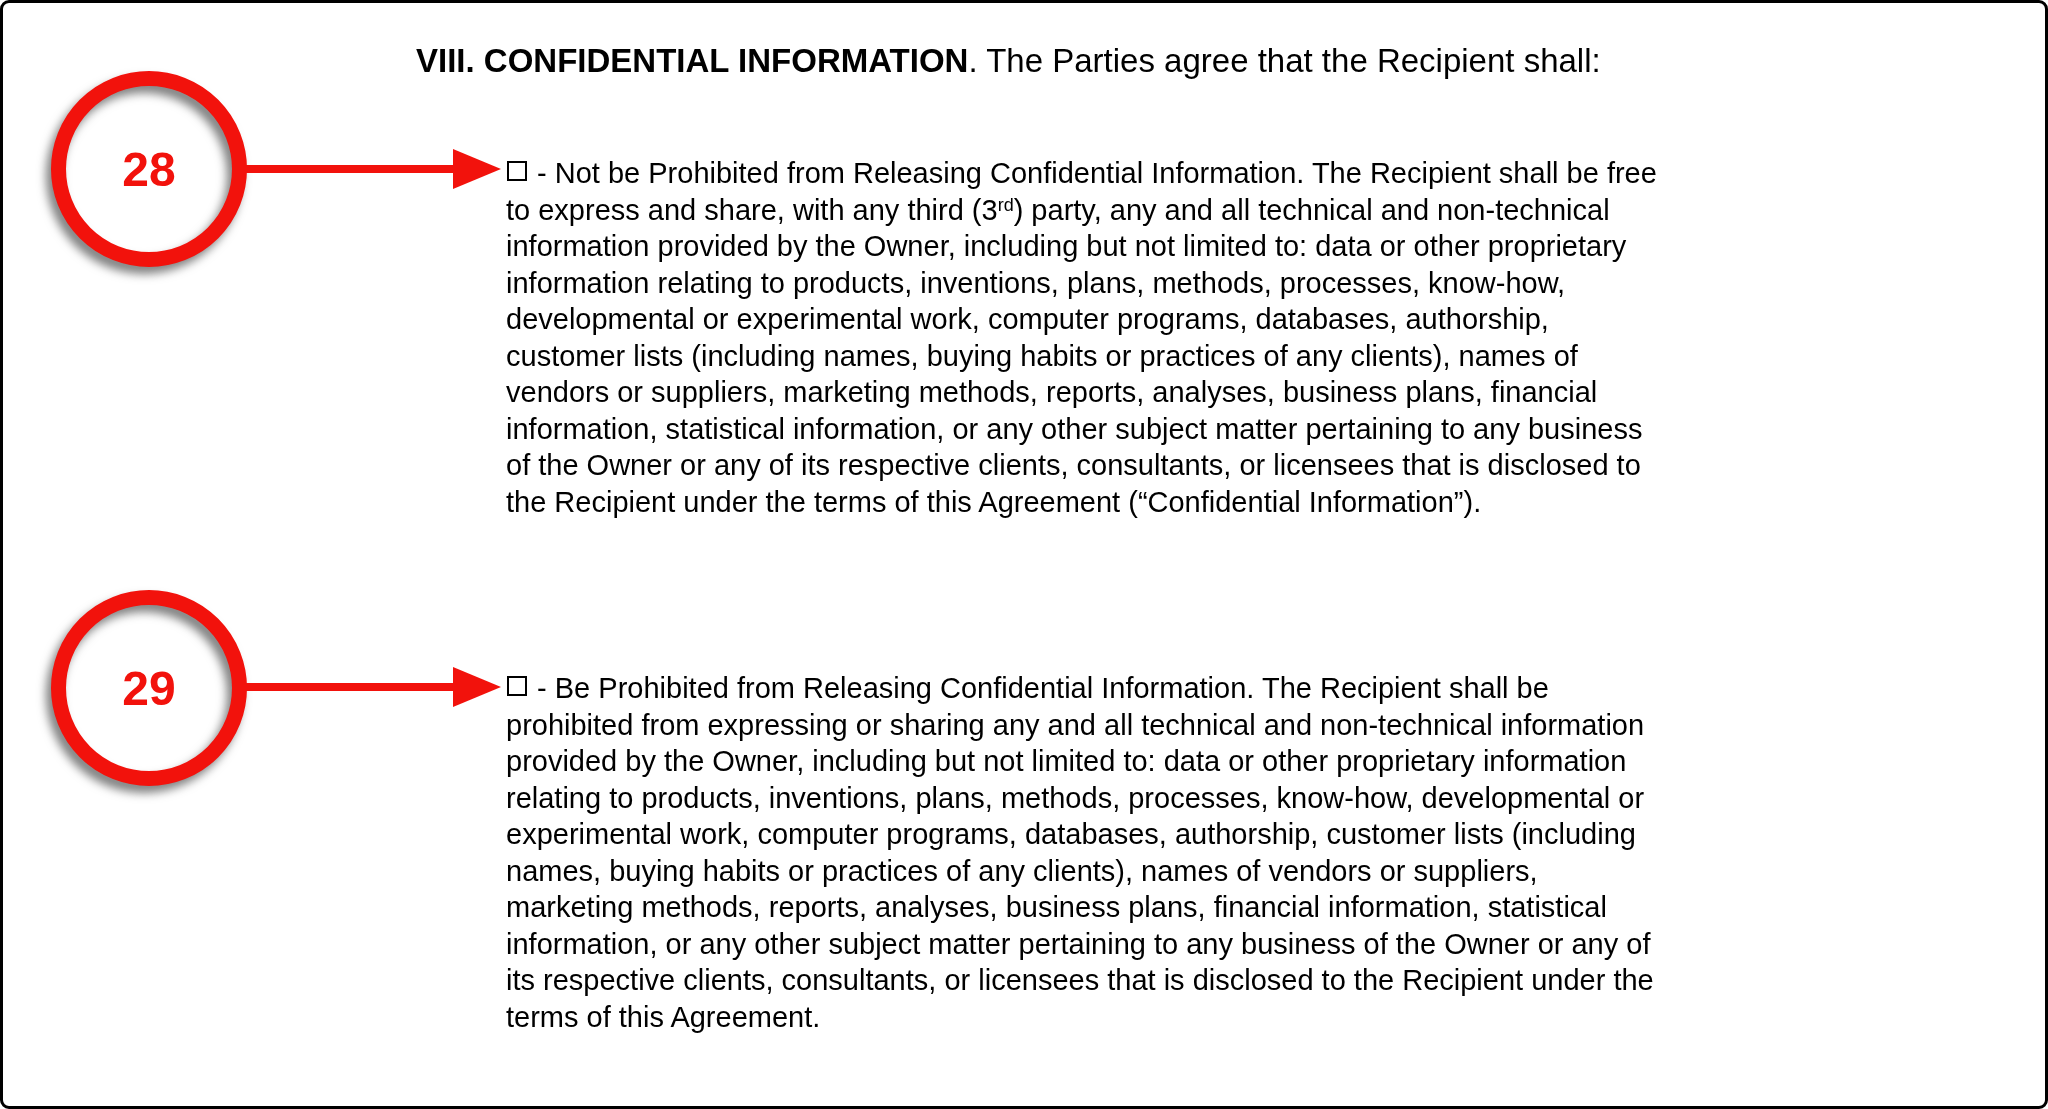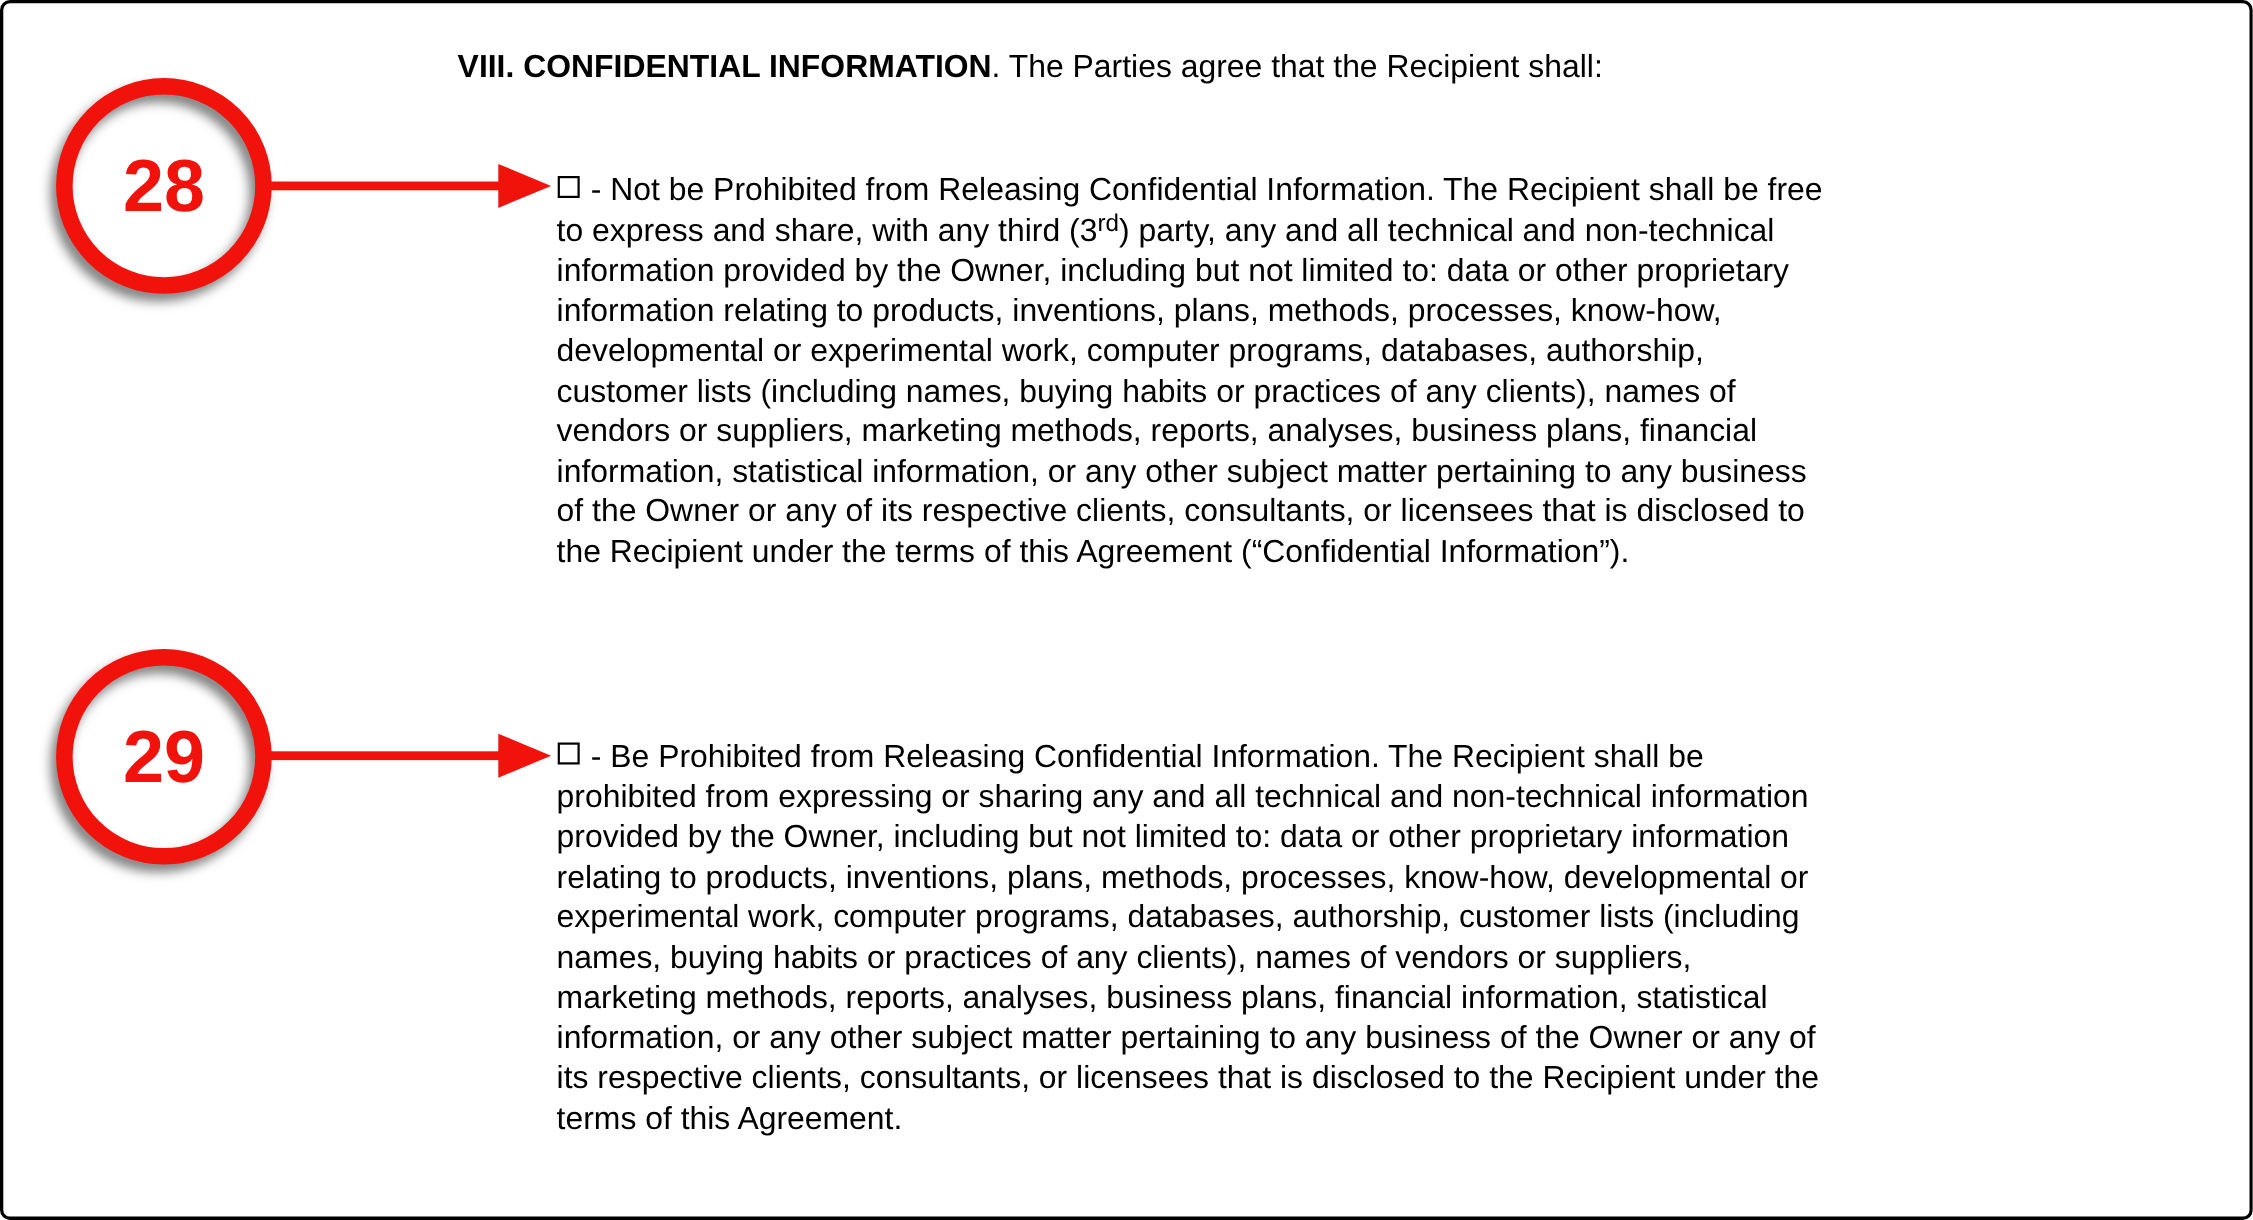--- a/index.html
+++ b/index.html
@@ -15,34 +15,34 @@
     border:3px solid #000;
     border-radius:9px;
     overflow:hidden;
     font-family:"Liberation Sans", sans-serif;
     color:var(--ink);
   }
 
   
   .heading{
     position:absolute;left:413px;top:40px;
-    font-size:29px;line-height:36.5px;
+    font-size:33px;line-height:36.5px;
     white-space:nowrap;
   }
   .heading b{font-weight:bold;}
   .option-text{
     position:absolute;left:503px;width:1163px;
     font-size:29px;line-height:36.5px;
     text-align:left;
   }
   .opt1{top:152px;}
   .opt2{top:667px;}
   .option-text b{font-weight:normal;}
   .option-text sup{
-    font-size:22px;line-height:0;
+    font-size:18px;line-height:0;
     position:relative;top:-9px;vertical-align:baseline;
   }
   .checkbox{
     display:inline-block;
     width:16px;height:16px;
     border:2.5px solid #000;
     background:#fff;
     vertical-align:2px;
     margin:0 2px 0 1px;
   }
@@ -53,21 +53,21 @@
   .m29{left:48px;top:587px;text-decoration:underline;}
   .ring{
     position:absolute;inset:0;
     border:15px solid var(--red);
     border-radius:50%;
     filter:drop-shadow(-5px 7px 5px rgba(60,60,60,0.65));
   }
   .num{
     position:absolute;inset:0;
     display:flex;align-items:center;justify-content:center;
-    font-size:67px;font-weight:bold;color:var(--red);
+    font-size:48px;font-weight:bold;color:var(--red);
   }
   .arrow{position:absolute;width:255px;height:40px;}
   .a28{left:243px;top:146px;}
   .a29{left:243px;top:664px;}
   .shaft{
     position:absolute;left:0;top:16px;
     width:212px;height:8px;background:var(--red);
   }
   .head{
     position:absolute;left:207px;top:0;

